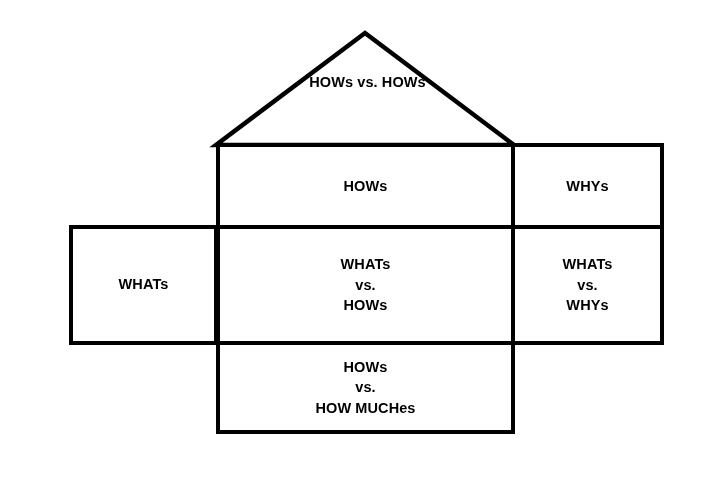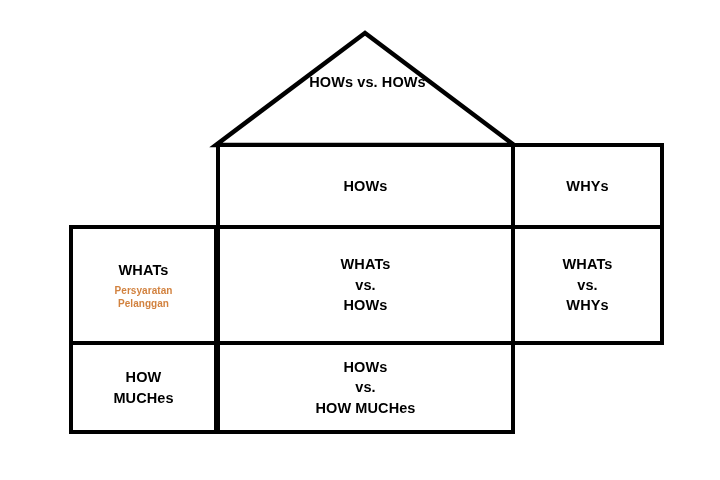--- a/index.html
+++ b/index.html
@@ -100,40 +100,34 @@
   <div class="cell" id="cell-hows">
     <div class="title">HOWs</div>
   </div>
 
   <div class="cell" id="cell-whys">
     <div class="title">WHYs</div>
   </div>
 
   <div class="cell" id="cell-whats">
     <div class="title">WHATs</div>
-    <div class="sub" style="color:#D2823F">Persyaratan
-Pelanggan</div>
   </div>
 
   <div class="cell" id="cell-whats-hows">
     <div class="title">WHATs
 vs.
 HOWs</div>
   </div>
 
   <div class="cell" id="cell-whats-whys">
     <div class="title">WHATs
 vs.
 WHYs</div>
   </div>
 
-  <div class="cell" id="cell-howmuch">
-    <div class="title">HOW
-MUCHes</div>
-  </div>
 
   <div class="cell" id="cell-hows-howmuch">
     <div class="title">HOWs
 vs.
 HOW MUCHes</div>
   </div>
 
 </div>
 
 </body></html>

